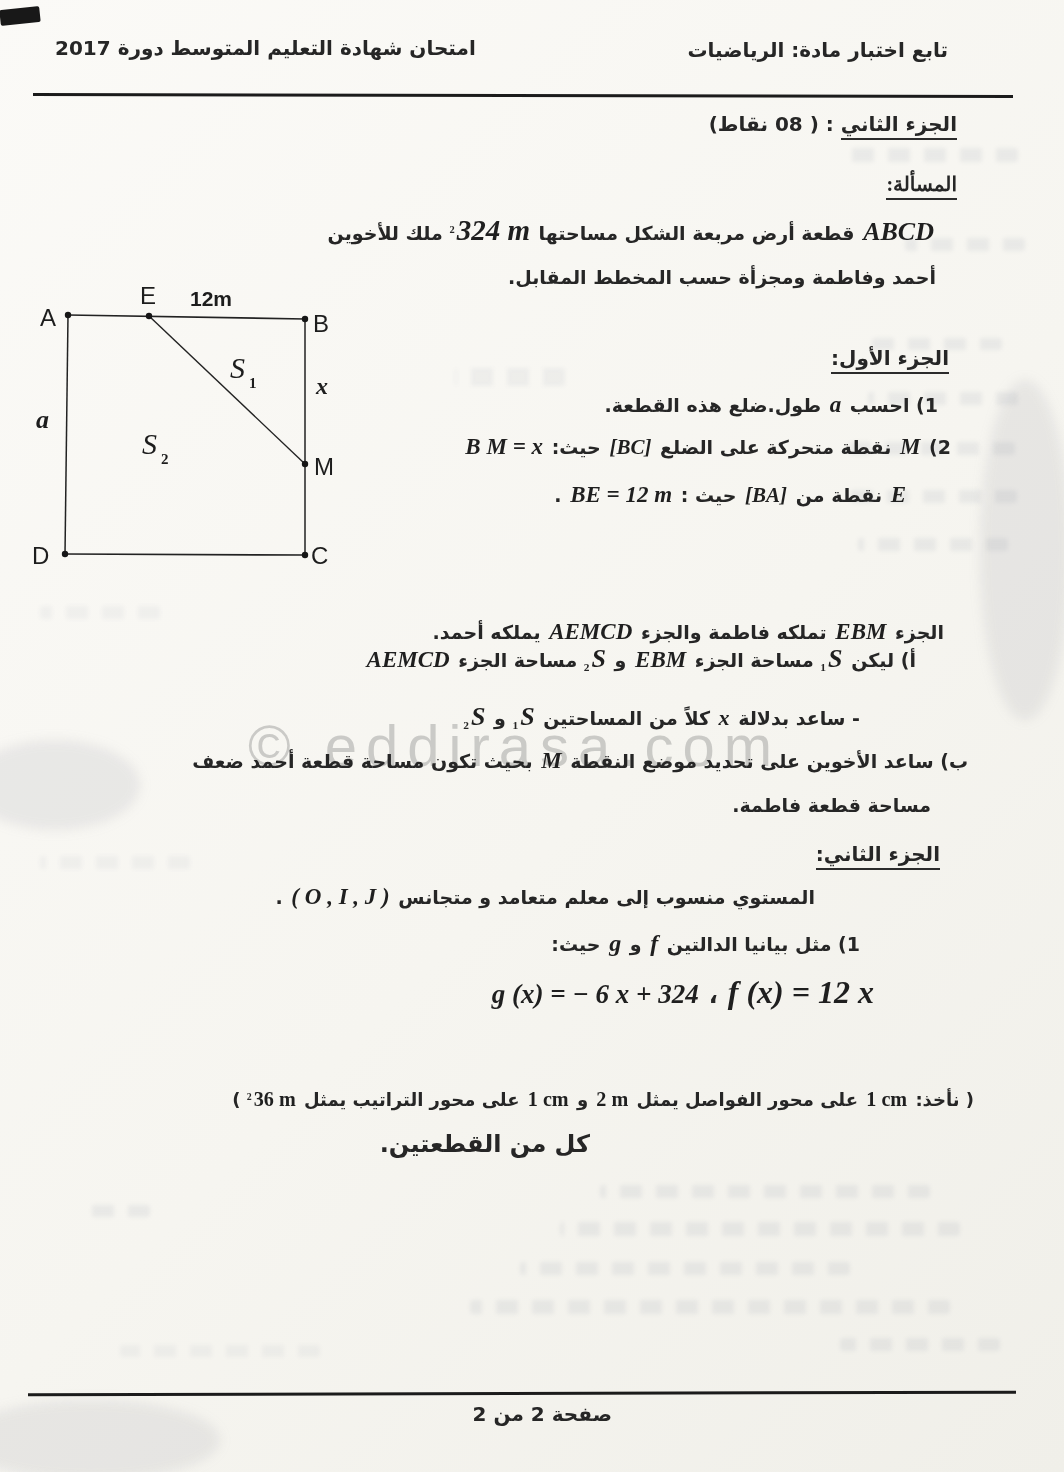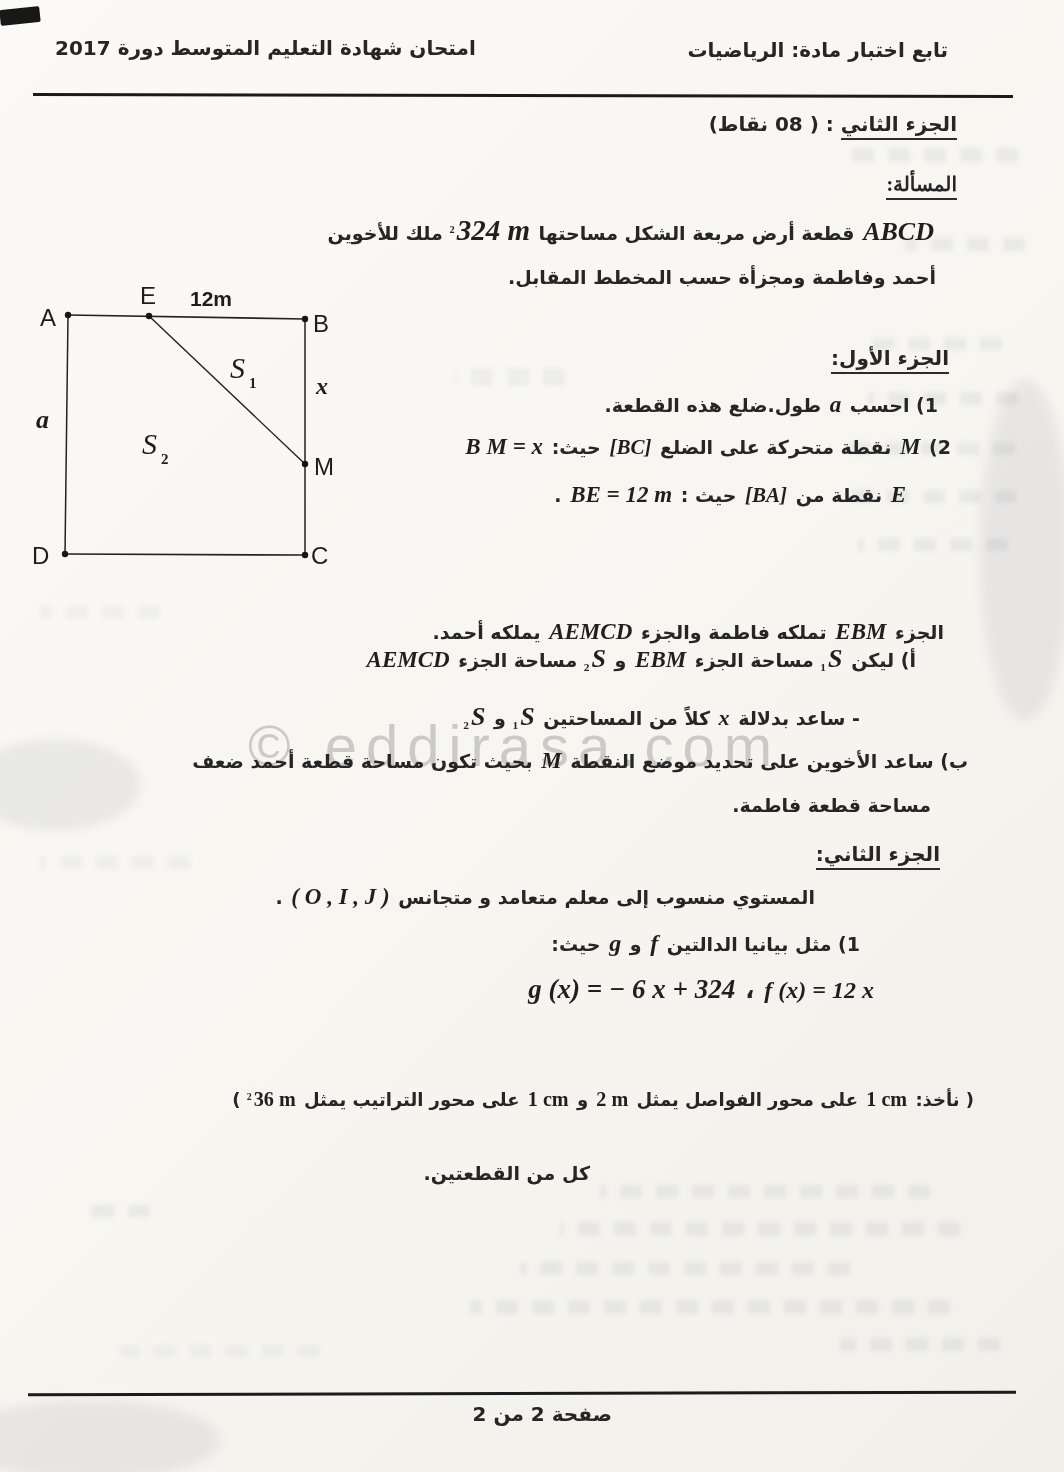--- a/index.html
+++ b/index.html
@@ -152,28 +152,28 @@
 
     <div class="line ar" style="top:884px;right:249px;font-size:19px;">
       <span>المستوي منسوب إلى معلم متعامد و متجانس </span><span class="m" style="font-size:23px;">( O , I , J )</span><span> .</span>
     </div>
 
     <div class="line ar" style="top:930px;right:204px;font-size:19px;">
       <span>1) </span><span>مثل بيانيا الدالتين </span><span class="m" style="font-size:24px;">f</span><span> و </span><span class="m" style="font-size:24px;">g</span><span> حيث:</span>
     </div>
 
     <div class="line" style="top:974px;right:180px;font-size:24px;">
-      <span class="m" style="font-size:24px;padding:0 10px;">f (x) = 12 x</span><span class="ar">،</span><span class="m" style="font-size:27px;padding:0 10px;">g (x) = − 6 x + 324</span>
+      <span class="m" style="font-size:32px;padding:0 10px;">f (x) = 12 x</span><span class="ar">،</span><span class="m" style="font-size:27px;padding:0 10px;">g (x) = − 6 x + 324</span>
     </div>
 
     <div class="line ar" style="top:1040px;right:90px;font-size:18px;margin-top:48px;">
       <span>( نأخذ: </span><span class="m" style="font-style:normal;font-weight:bold;">1 cm</span><span> على محور الفواصل يمثل </span><span class="m" style="font-style:normal;font-weight:bold;">2 m</span><span> و </span><span class="m" style="font-style:normal;font-weight:bold;">1 cm</span><span> على محور التراتيب يمثل </span><span class="m" style="font-style:normal;font-weight:bold;">36 m</span><span class="exp">2</span><span> )</span>
     </div>
 
-    <div class="line ar" style="top:1130px;right:474px;font-size:19px;margin-top:32px;">
+    <div class="line ar" style="top:1130px;right:474px;font-size:24px;">
       <span>كل من القطعتين.</span>
     </div>
 
     <div class="rule" style="top:1392px;left:28px;width:988px;transform:rotate(-0.15deg);"></div>
     <div class="line ar" style="top:1402px;right:452px;font-size:20px;">
       <span>صفحة 2 من 2</span>
     </div>
 
   </div>
 </div>

